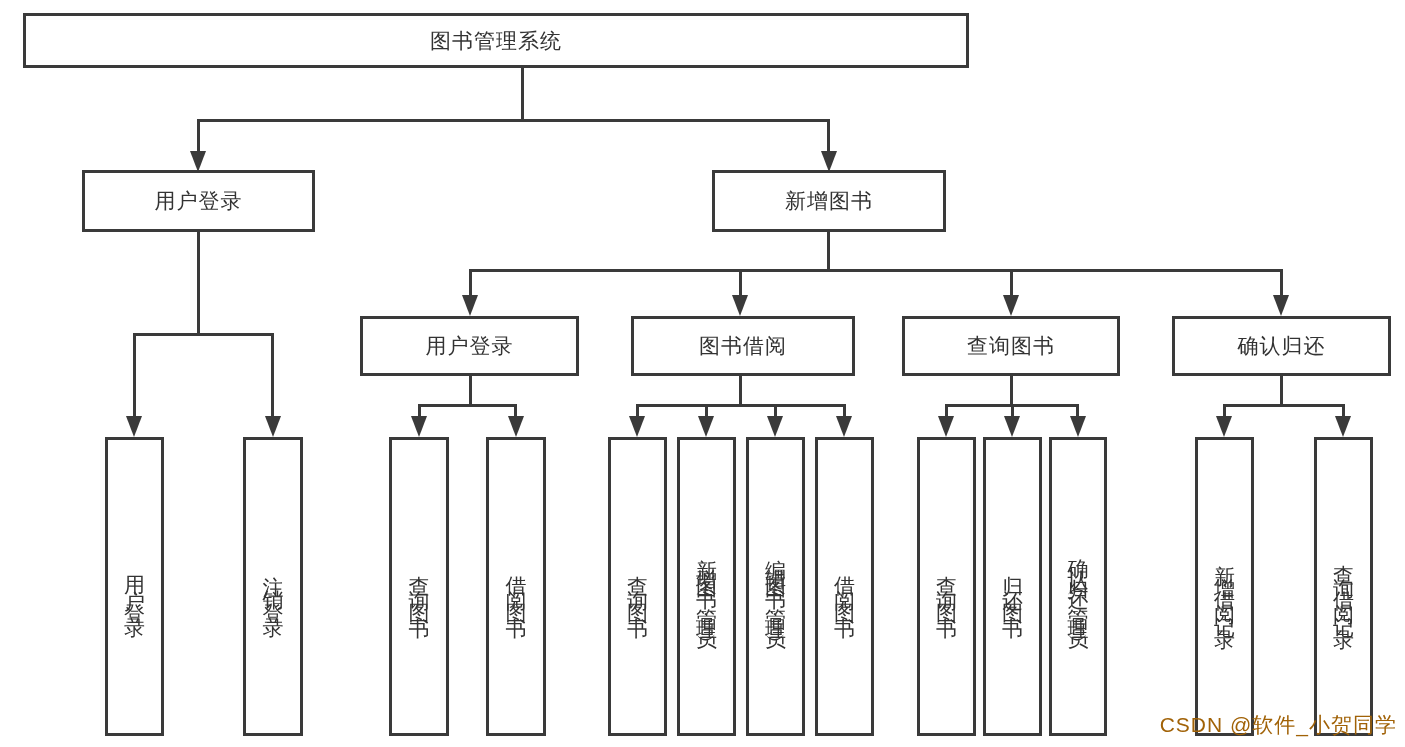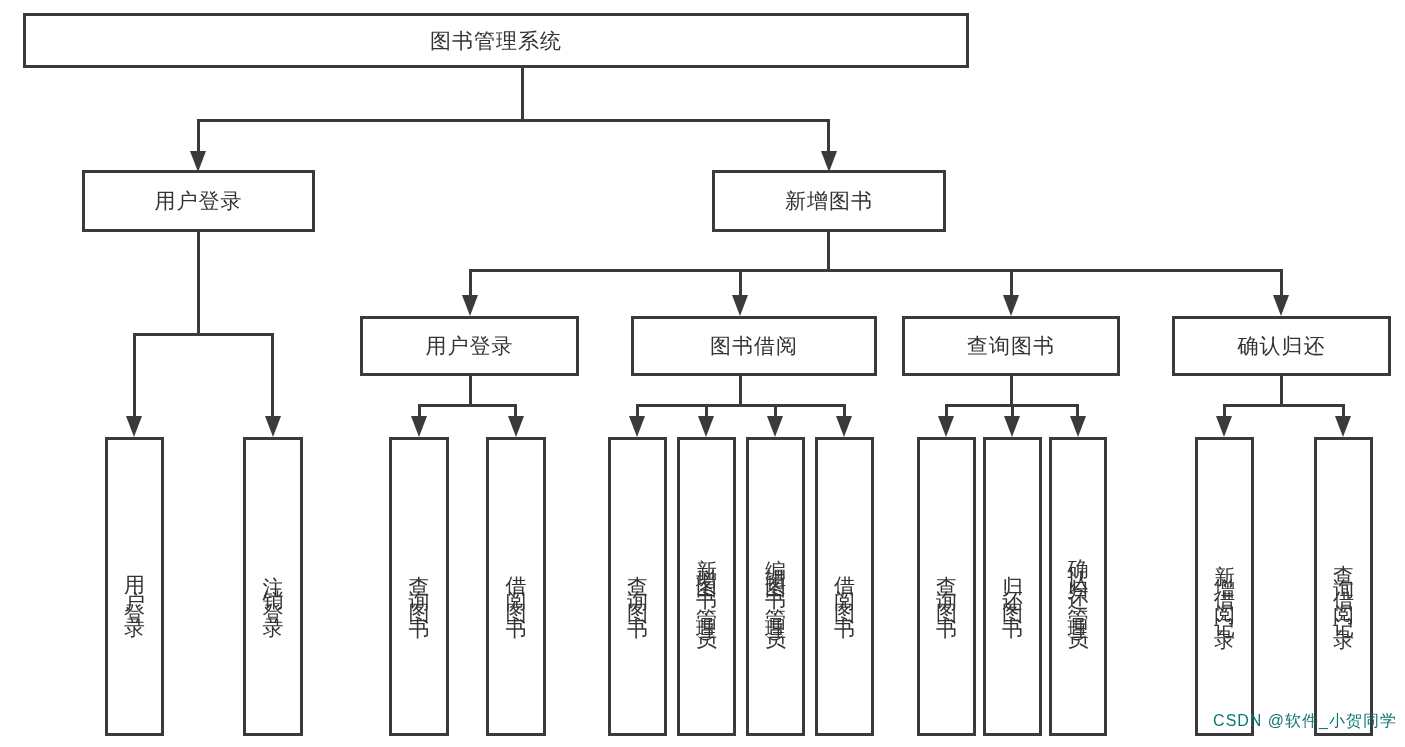--- a/index.html
+++ b/index.html
@@ -22,21 +22,21 @@
   .ls9{letter-spacing:10px;}
   .vline{position:absolute;width:3px;background:#3a3a3a;}
   .hline{position:absolute;height:3px;background:#3a3a3a;}
   .arrow{
     position:absolute;width:0;height:0;
     border-left:8px solid transparent;border-right:8px solid transparent;
     border-top:21px solid #3a3a3a;
   }
   .watermark{
     position:absolute;right:8px;top:711px;
-    font-size:16px;color:#0f766e;letter-spacing:1px;
+    font-size:21px;color:#a16207;letter-spacing:1px;
   }
 </style>
 </head>
 <body>
 
 <div class="canvas">
 
   <div class="box h-box" style="left:23px;top:13px;width:946px;height:55px;">
     <span>图书管理系统</span>
   </div>
@@ -46,21 +46,21 @@
   </div>
 
   <div class="box h-box" style="left:712px;top:170px;width:234px;height:62px;">
     <span>新增图书</span>
   </div>
 
   <div class="box h-box" style="left:360px;top:316px;width:219px;height:60px;">
     <span>用户登录</span>
   </div>
 
-  <div class="box h-box" style="left:631px;top:316px;width:246px;height:60px;">
+  <div class="box h-box" style="left:631px;top:316px;width:224px;height:60px;">
     <span>图书借阅</span>
   </div>
 
   <div class="box h-box" style="left:902px;top:316px;width:218px;height:60px;">
     <span>查询图书</span>
   </div>
 
   <div class="box h-box" style="left:1172px;top:316px;width:219px;height:60px;">
     <span>确认归还</span>
   </div>

